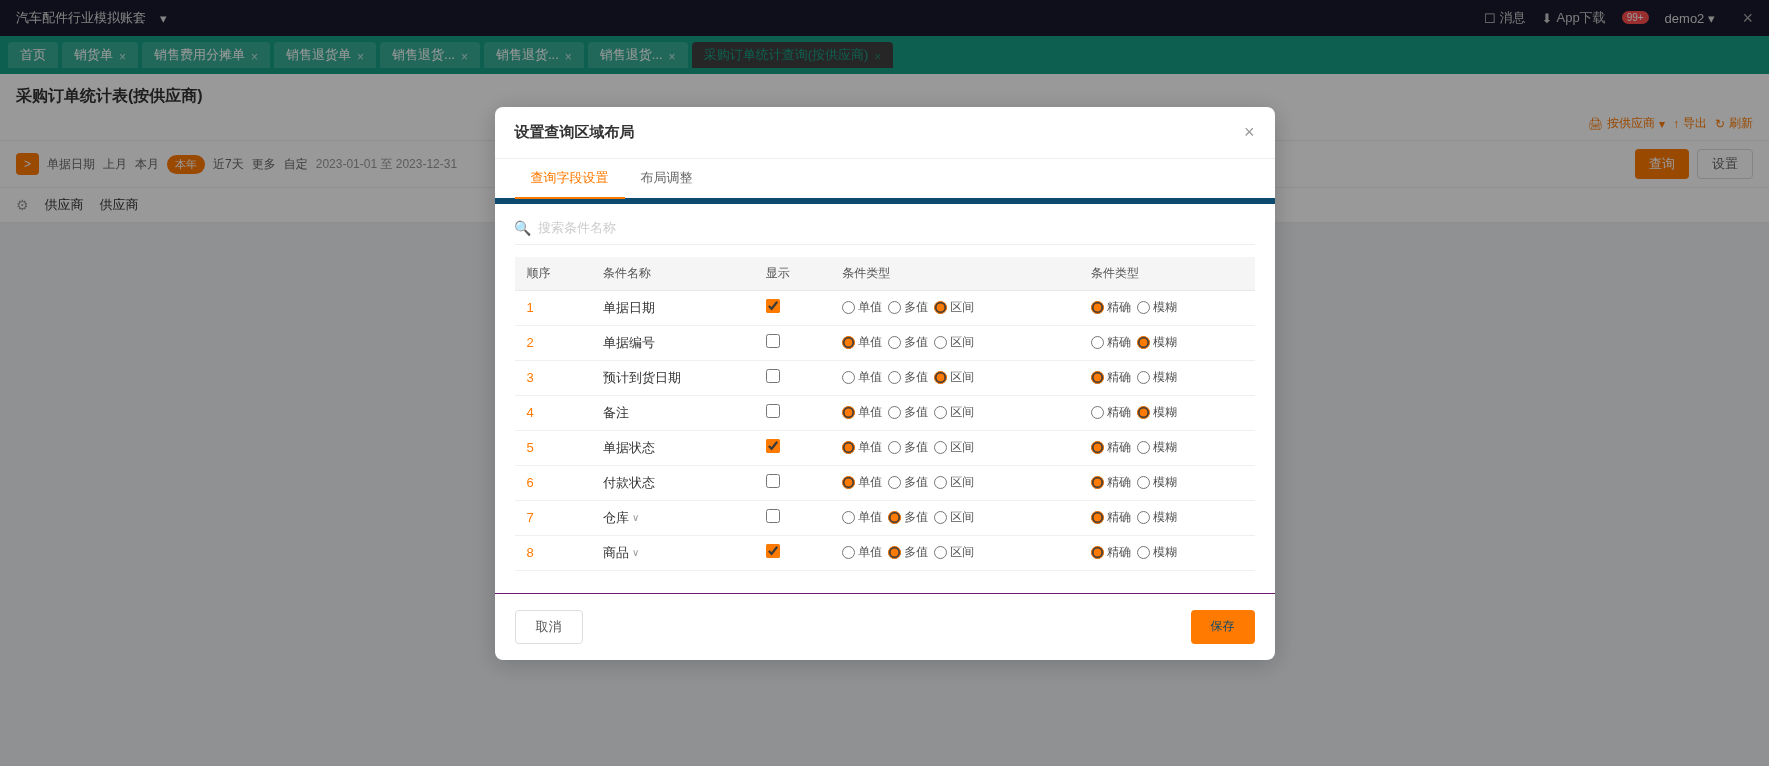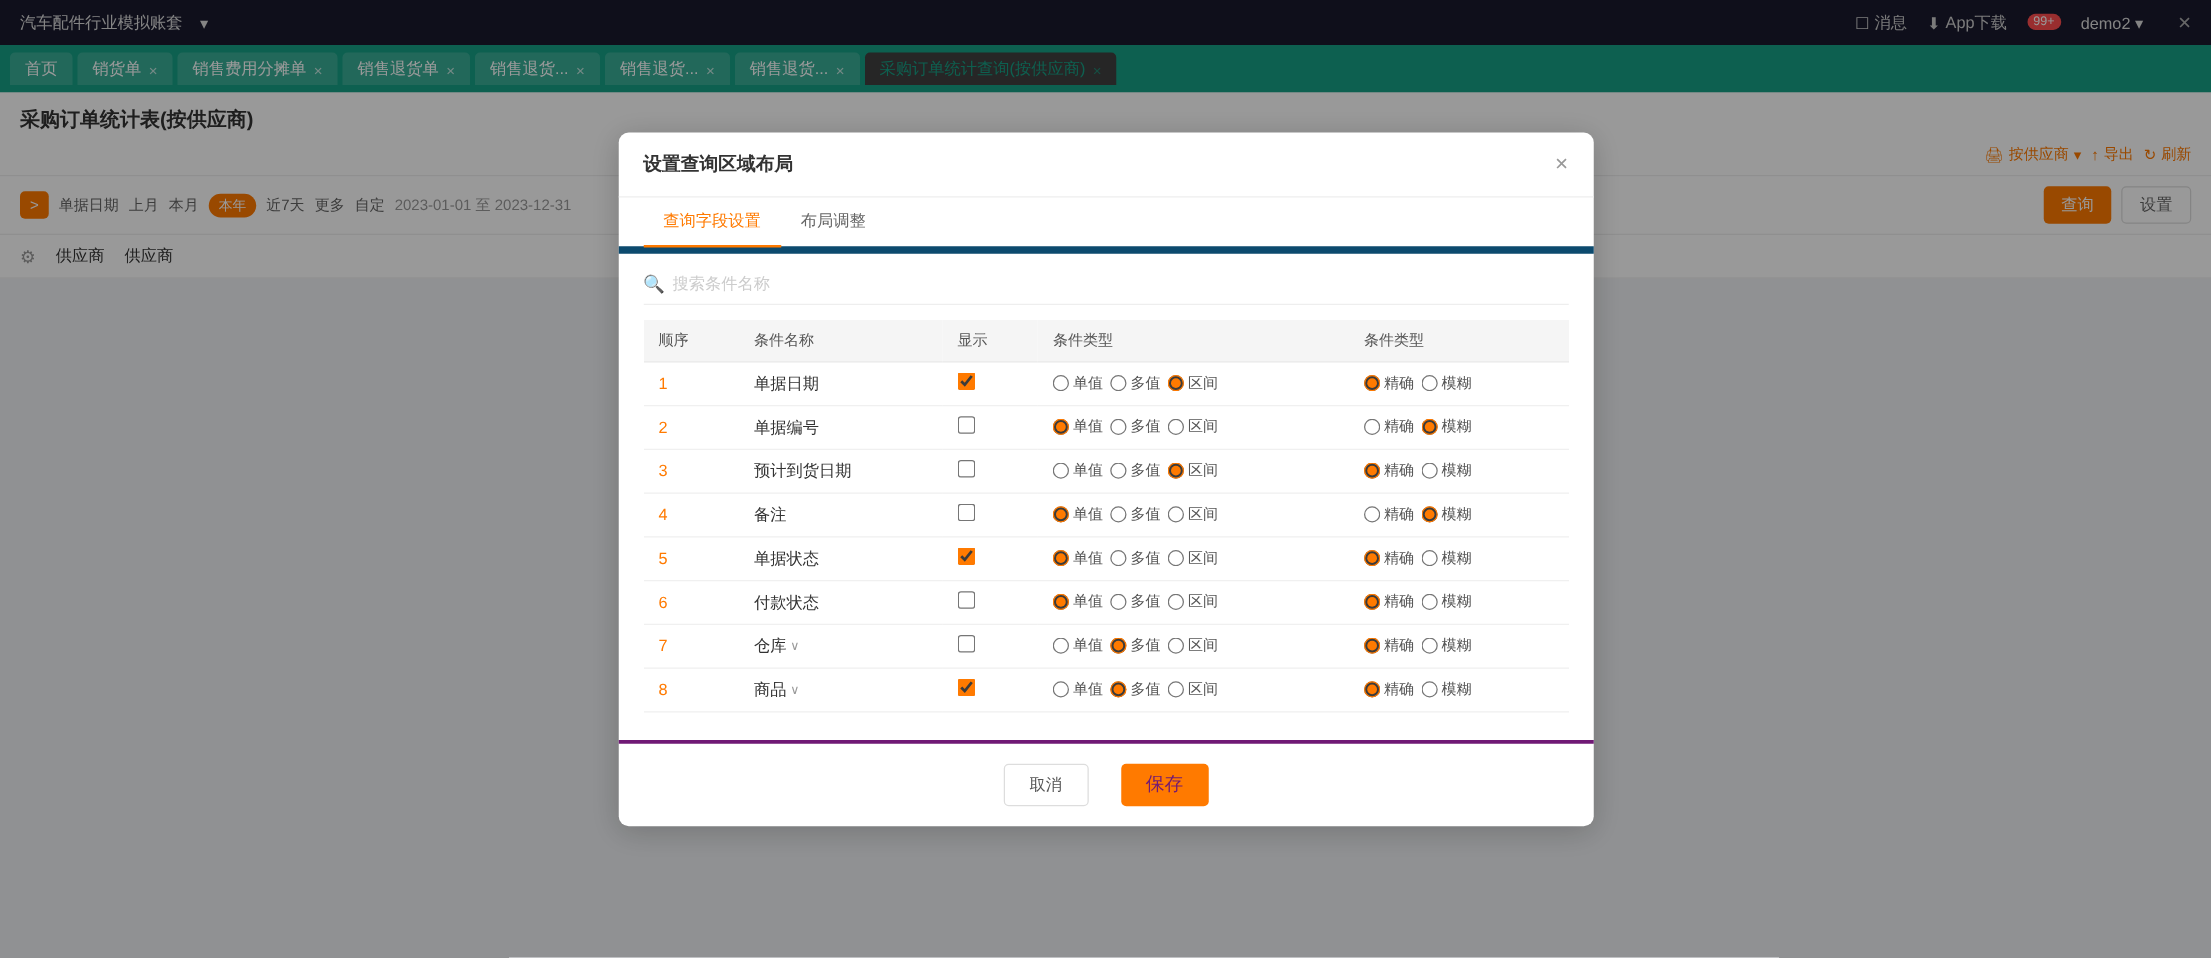--- a/index.html
+++ b/index.html
@@ -160,42 +160,42 @@
     .cb { width: 14px; height: 14px; accent-color: #ff7a00; cursor: pointer; }
 
     
     .radio-group { display: flex; align-items: center; gap: 6px; }
     .radio-option { display: flex; align-items: center; gap: 3px; font-size: 12px; color: #555; cursor: pointer; }
     .radio-option input[type=radio] { accent-color: #ff7a00; width: 13px; height: 13px; }
 
     
     .dialog-footer {
       padding: 16px 20px;
-      border-top: 3px solid #701a75;
-      display: flex;
-      justify-content: center;
+      border-top: 1px solid #701a75;
+      display: flex;
+      justify-content: space-between;
       gap: 26px;
     }
     .btn-cancel {
       background: white;
       border: 1px solid #ddd;
       color: #555;
       padding: 7px 20px;
       border-radius: 4px;
       cursor: pointer;
       font-size: 13px;
     }
     .btn-save {
       background: #ff7a00;
       border: none;
-      color: #701a75;
+      color: #0c4a6e;
       padding: 7px 20px;
       border-radius: 4px;
       cursor: pointer;
-      font-size: 15px;
+      font-size: 12px;
       font-weight: 500;
     }
     .name-with-arrow { display: flex; align-items: center; gap: 3px; }
     .arrow-down { font-size: 10px; color: #999; }
   </style>
 </head>
 <body>
 
 <div class="top-bar">
   <div class="top-bar-left">

